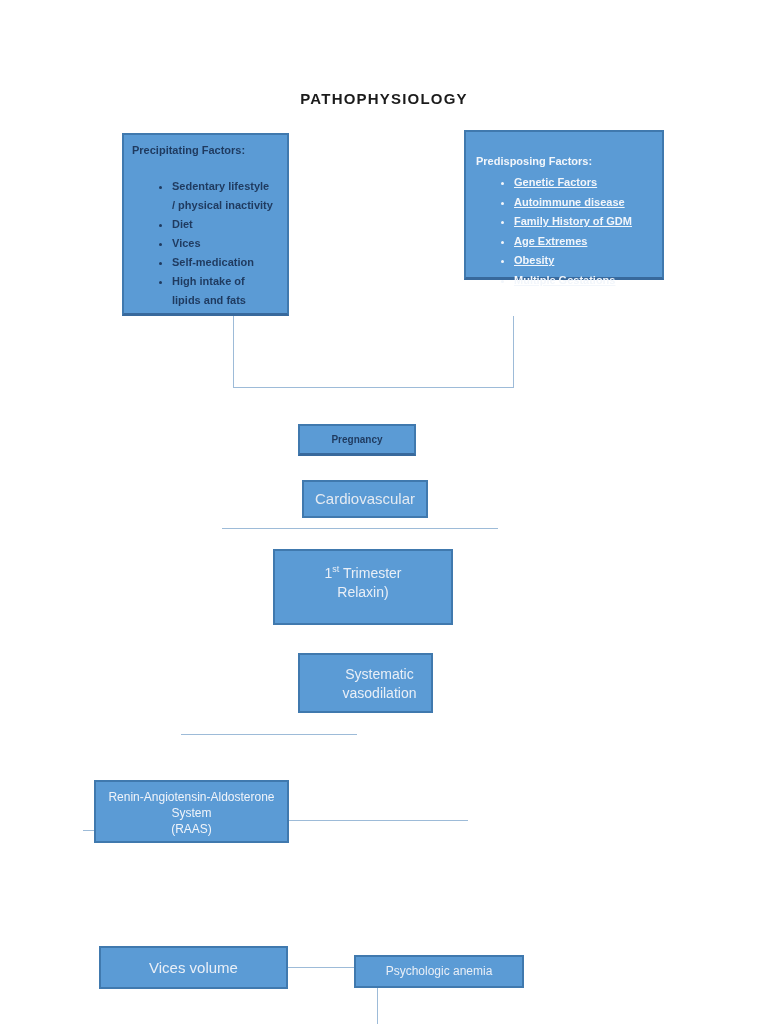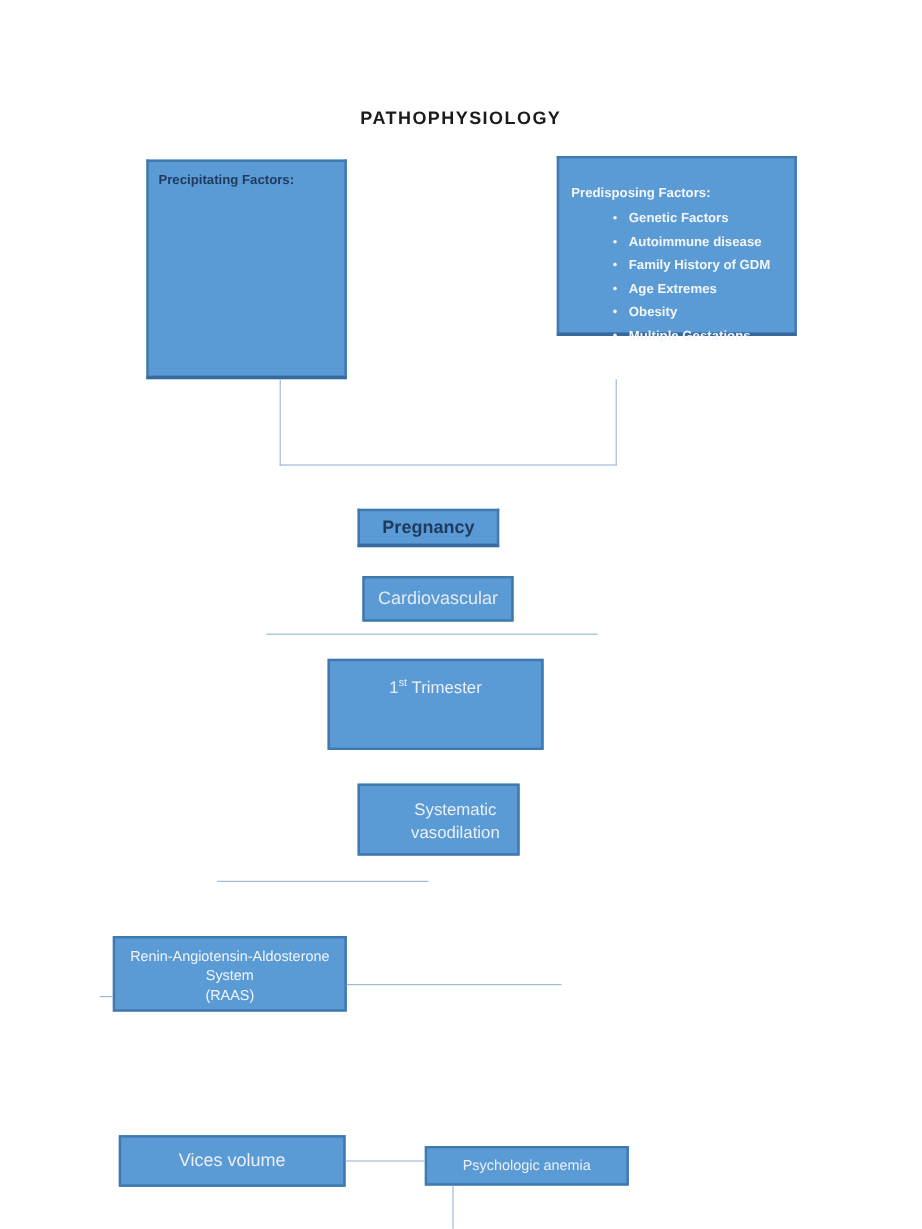--- a/index.html
+++ b/index.html
@@ -47,34 +47,34 @@
   }
   .factor-box li{
     line-height:19px;
   }
   #precipitating{left:122px;top:133px;width:167px;height:183px;padding:6px 8px;}
   #precipitating li{width:102px;}
   #precipitating .heading{line-height:18px;margin-bottom:18px;}
   #predisposing{left:464px;top:130px;width:200px;height:150px;padding:20px 8px 0 10px;color:#f2f6fb;}
   #predisposing .heading{line-height:18px;margin-bottom:3px;}
   #predisposing li{line-height:19.5px;width:146px;}
-  #predisposing ul{margin-left:48px;}
+  #predisposing ul{margin-left:38px;text-decoration:underline;}
 
   .u-connector{
     left:233px;top:316px;width:281px;height:72px;
     border-left:1px solid var(--connector);
     border-right:1px solid var(--connector);
     border-bottom:1px solid var(--connector);
   }
   .hline{height:0;border-top:1px solid var(--connector);}
   .vline{width:0;border-left:1px solid var(--connector);}
 
   #pregnancy{
     left:298px;top:424px;width:118px;height:32px;
-    color:var(--dark_text);font-weight:bold;font-size:15px;
+    color:var(--dark_text);font-weight:bold;font-size:10px;
     line-height:28px;
   }
   #cardiovascular{
     left:302px;top:480px;width:126px;height:38px;
     font-size:15px;line-height:34px;color:#e4eaf2;
   }
   #line-cardio{left:222px;top:528px;width:276px;}
   #trimester{
     left:273px;top:549px;width:180px;height:76px;
     font-size:14px;line-height:19px;padding-top:9px;
@@ -103,20 +103,27 @@
   #line-plasma-anemia{left:288px;top:967px;width:66px;}
   #vline-anemia{left:377px;top:988px;height:36px;}
 </style>
 </head>
 <body>
 
 <div class="abs page-title">PATHOPHYSIOLOGY</div>
 
 <div class="abs box heavy factor-box" id="precipitating">
   <span class="heading">Precipitating Factors:</span>
+  <ul>
+    <li>Sedentary lifestyle / physical inactivity</li>
+    <li>Diet</li>
+    <li>Vices</li>
+    <li>Self-medication</li>
+    <li>High intake of lipids and fats</li>
+  </ul>
 </div>
 
 <div class="abs box heavy factor-box" id="predisposing">
   <span class="heading">Predisposing Factors:</span>
   <ul>
     <li>Genetic Factors</li>
     <li>Autoimmune disease</li>
     <li>Family History of GDM</li>
     <li>Age Extremes</li>
     <li>Obesity</li>
@@ -127,20 +134,21 @@
 <div class="abs u-connector"></div>
 
 <div class="abs box heavy" id="pregnancy">Pregnancy</div>
 
 <div class="abs box" id="cardiovascular">Cardiovascular</div>
 
 <div class="abs hline" id="line-cardio"></div>
 
 <div class="abs box" id="trimester">
   <div><span>1</span><sup>st</sup><span> Trimester</span></div>
+  <div>Relaxin)</div>
 </div>
 
 <div class="abs box" id="vasodilation">
   <div>Systematic</div>
   <div>vasodilation</div>
 </div>
 
 <div class="abs hline" id="line-vaso"></div>
 
 <div class="abs box" id="raas">

